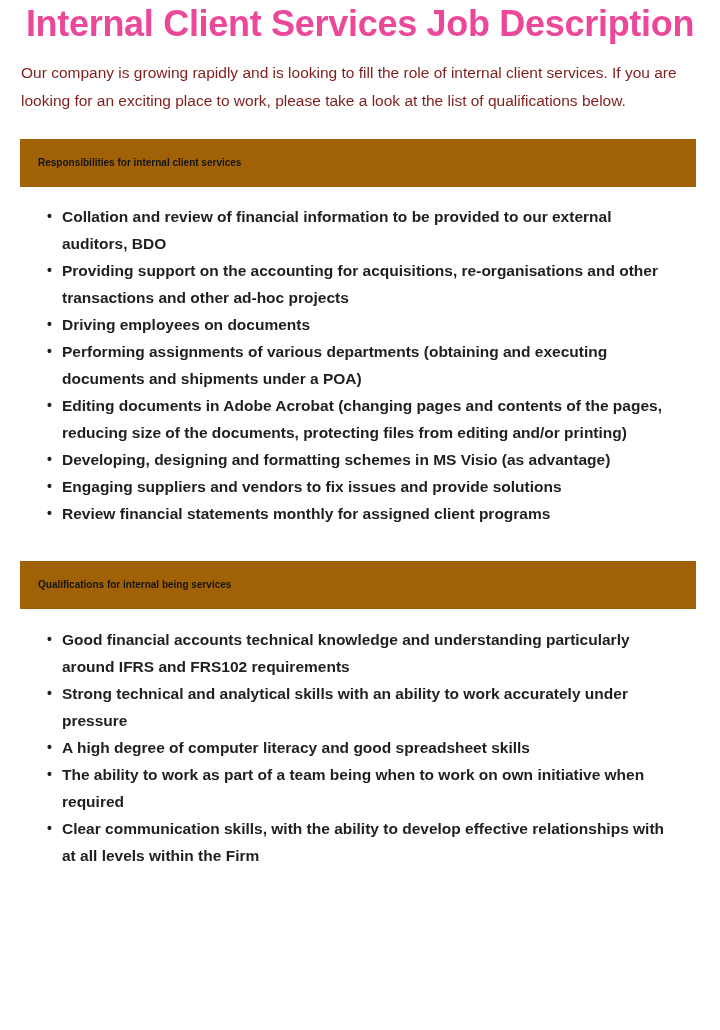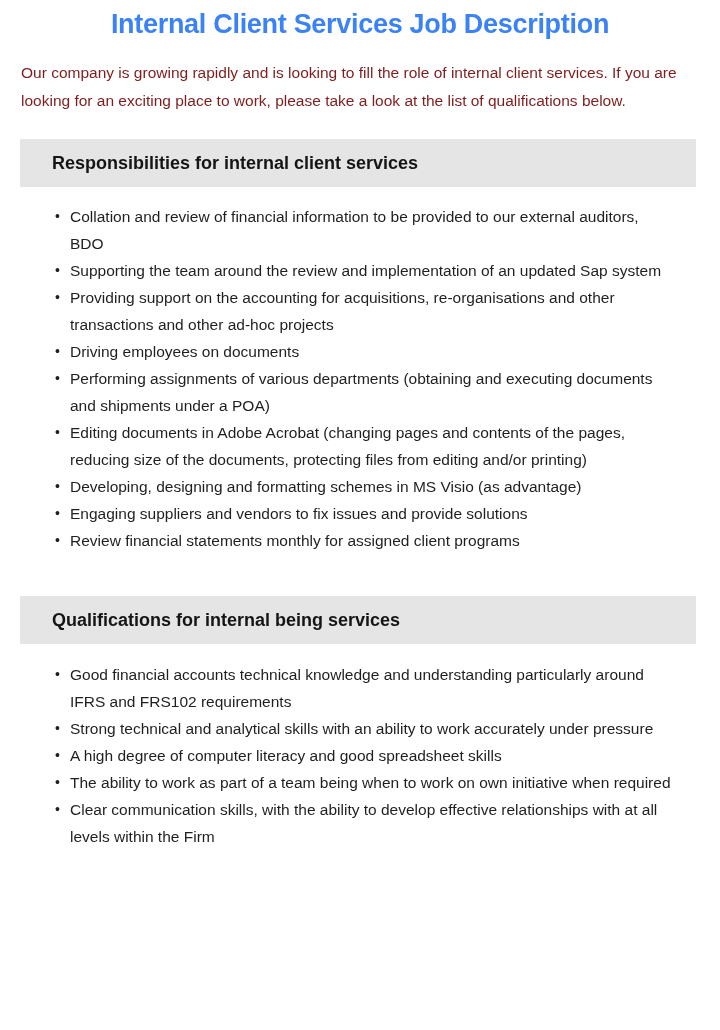--- a/index.html
+++ b/index.html
@@ -14,54 +14,55 @@
     color: #1a1a1a;
     overflow: hidden;
   }
   .page {
     width: 720px;
     height: 1030px;
     box-sizing: border-box;
     position: relative;
   }
   .doc-title {
-    font-size: 27px;
+    font-size: 36px;
     font-weight: bold;
     text-align: center;
     letter-spacing: -0.3px;
-    color: #3b82f6;
+    color: #ec4899;
     margin: 0;
     padding: 6px 20px 0 20px;
     line-height: 36px;
   }
   .intro {
     margin: 0;
     padding: 17px 34px 0 21px;
     font-size: 15.5px;
     line-height: 27.5px;
     color: #7f1d1d;
   }
   .section {
     margin: 0;
   }
   .section-header {
-    background: #e5e5e5;
+    background: #a16207;
     margin: 0 24px 0 20px;
-    padding: 14px 0 14px 32px;
-    font-size: 18px;
+    padding: 14px 0 14px 18px;
+    font-size: 10px;
     font-weight: bold;
     color: #151515;
     line-height: 20px;
   }
   .section-one .section-header { margin-top: 25px; }
   .section-two .section-header { margin-top: 30px; }
   .bullet-list {
     list-style: none;
     margin: 0;
-    padding: 12px;
+    padding: 4px;
+    font-weight: bold;
   }
   .section-one .bullet-list { padding-top: 16px; }
   .section-two .bullet-list { padding-top: 17px; }
   .bullet-item {
     position: relative;
     padding: 0 36px 0 58px;
     font-size: 15.5px;
     line-height: 27px;
     color: #1f1f1f;
     margin-bottom: 0px;
@@ -82,21 +83,20 @@
 <div class="page">
 
   <h1 class="doc-title">Internal Client Services Job Description</h1>
 
   <p class="intro">Our company is growing rapidly and is looking to fill the role of internal client services. If you are looking for an exciting place to work, please take a look at the list of qualifications below.</p>
 
   <div class="section section-one">
     <div class="section-header">Responsibilities for internal client services</div>
     <ul class="bullet-list">
       <li class="bullet-item">Collation and review of financial information to be provided to our external auditors, BDO</li>
-      <li class="bullet-item">Supporting the team around the review and implementation of an updated Sap system</li>
       <li class="bullet-item">Providing support on the accounting for acquisitions, re-organisations and other transactions and other ad-hoc projects</li>
       <li class="bullet-item">Driving employees on documents</li>
       <li class="bullet-item">Performing assignments of various departments (obtaining and executing documents and shipments under a POA)</li>
       <li class="bullet-item">Editing documents in Adobe Acrobat (changing pages and contents of the pages, reducing size of the documents, protecting files from editing and/or printing)</li>
       <li class="bullet-item">Developing, designing and formatting schemes in MS Visio (as advantage)</li>
       <li class="bullet-item">Engaging suppliers and vendors to fix issues and provide solutions</li>
       <li class="bullet-item">Review financial statements monthly for assigned client programs</li>
     </ul>
   </div>
 

